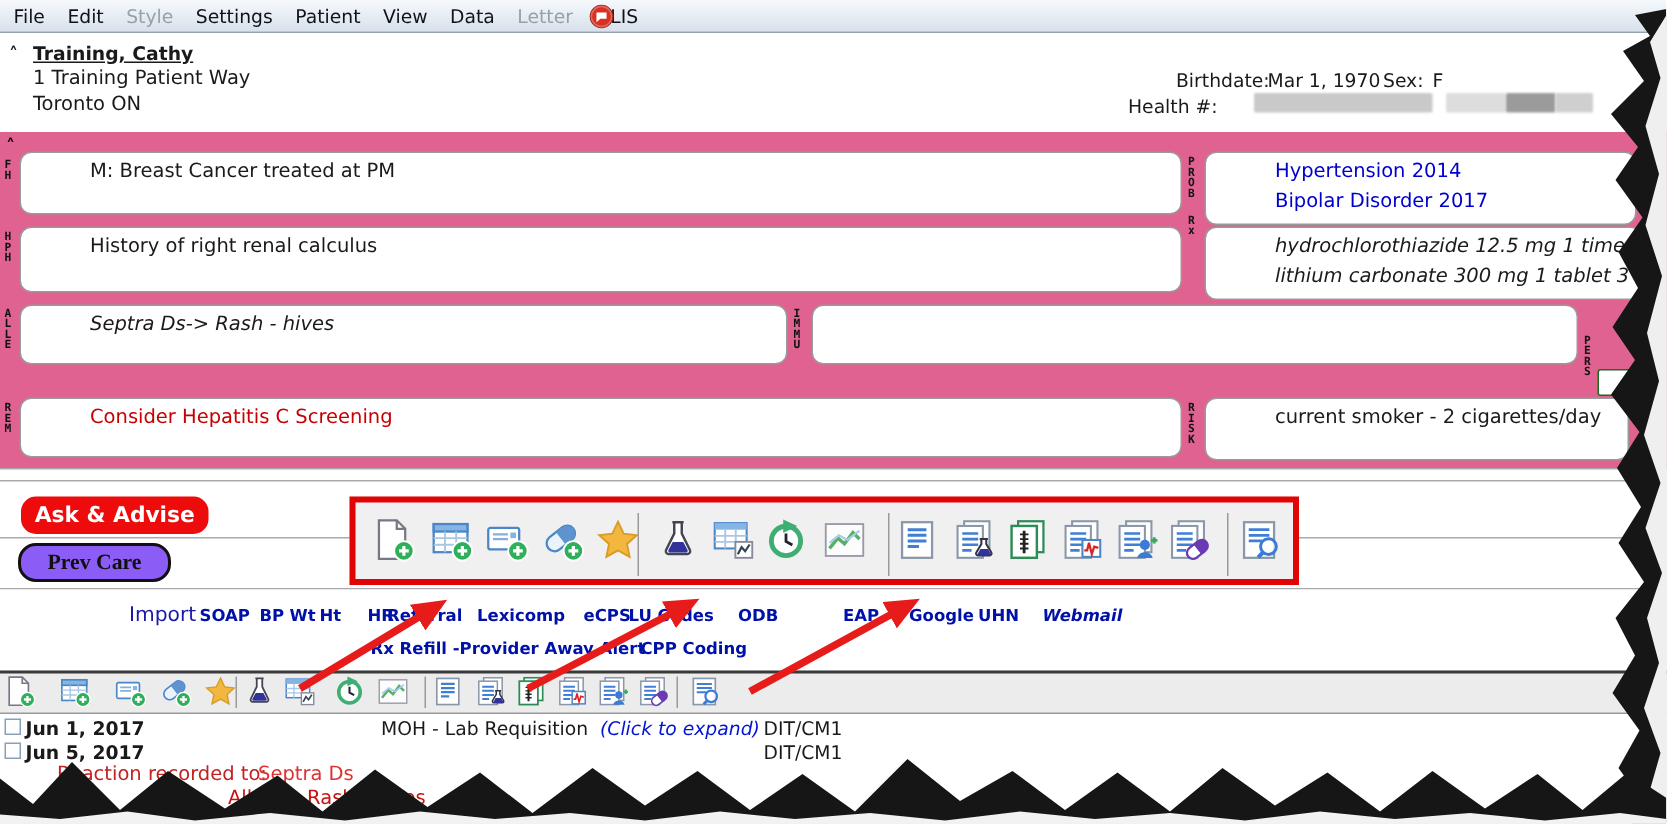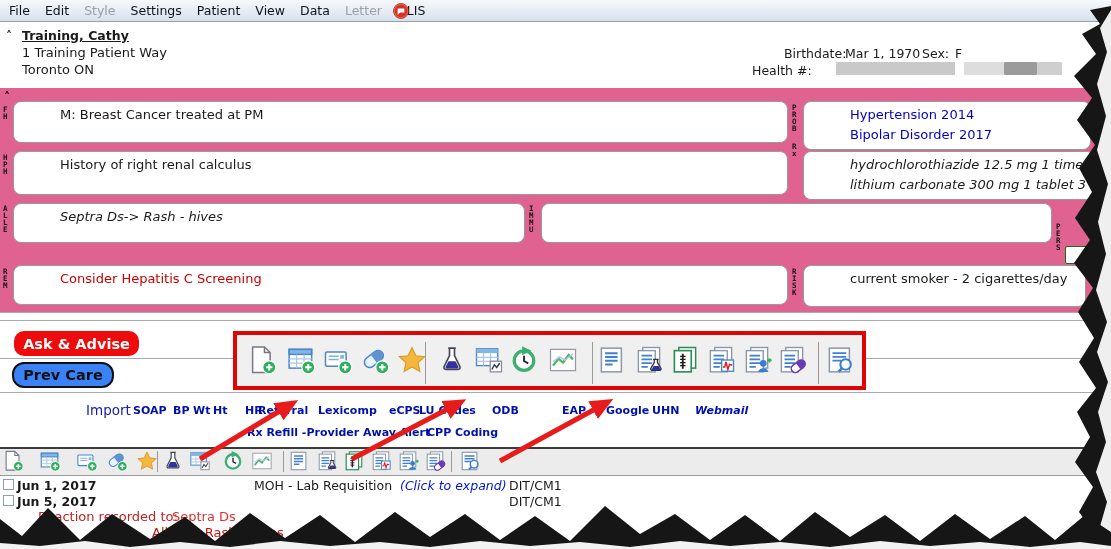--- a/index.html
+++ b/index.html
@@ -35,22 +35,22 @@
   
   .hline{background:#aaa;height:1px;}
   #redbox{left:233px;top:331px;width:633px;height:59px;border:4px solid #e00404;
     background:#f0f0f0;box-sizing:border-box;}
   .icon{display:inline-block;}
   .vsep{background:#9a9a9a;width:1px;}
   
   .redbtn{display:flex;align-items:center;justify-content:center;font-weight:bold;
     border-radius:10px;box-sizing:border-box;}
   #ask-btn{left:14px;top:331px;width:125px;height:25px;background:#ee0b0b;color:#fff;font-size:14.5px;}
-  #prev-btn{left:12px;top:362px;width:102px;height:26px;background:#3b82f6;color:#101010;
-    border:2px solid #111;border-radius:12px;font-size:14.5px;}
+  #prev-btn{left:12px;top:362px;width:102px;height:26px;background:#8b5cf6;color:#101010;
+    border:2px solid #111;border-radius:12px;font-size:14.5px;font-family:Liberation Serif, serif;}
   
   #ocean-bar{left:0;top:393px;width:1111px;height:54px;background:#fff;}
   .qlink{position:absolute;font-size:11px;font-weight:bold;color:#0011a8;white-space:nowrap;cursor:pointer;}
   .qlink.big{font-size:13.5px;font-weight:normal;color:#1a1aa8;}
   
   #small-strip{left:0;top:447px;width:1111px;height:29px;background:#ececec;
     border-top:2px solid #3a3a3a;border-bottom:1px solid #9a9a9a;box-sizing:border-box;}
   
   #doclist{left:0;top:476px;width:1111px;height:73px;background:#fff;}
   .doc-date{font-size:12.5px;font-weight:bold;white-space:nowrap;}

